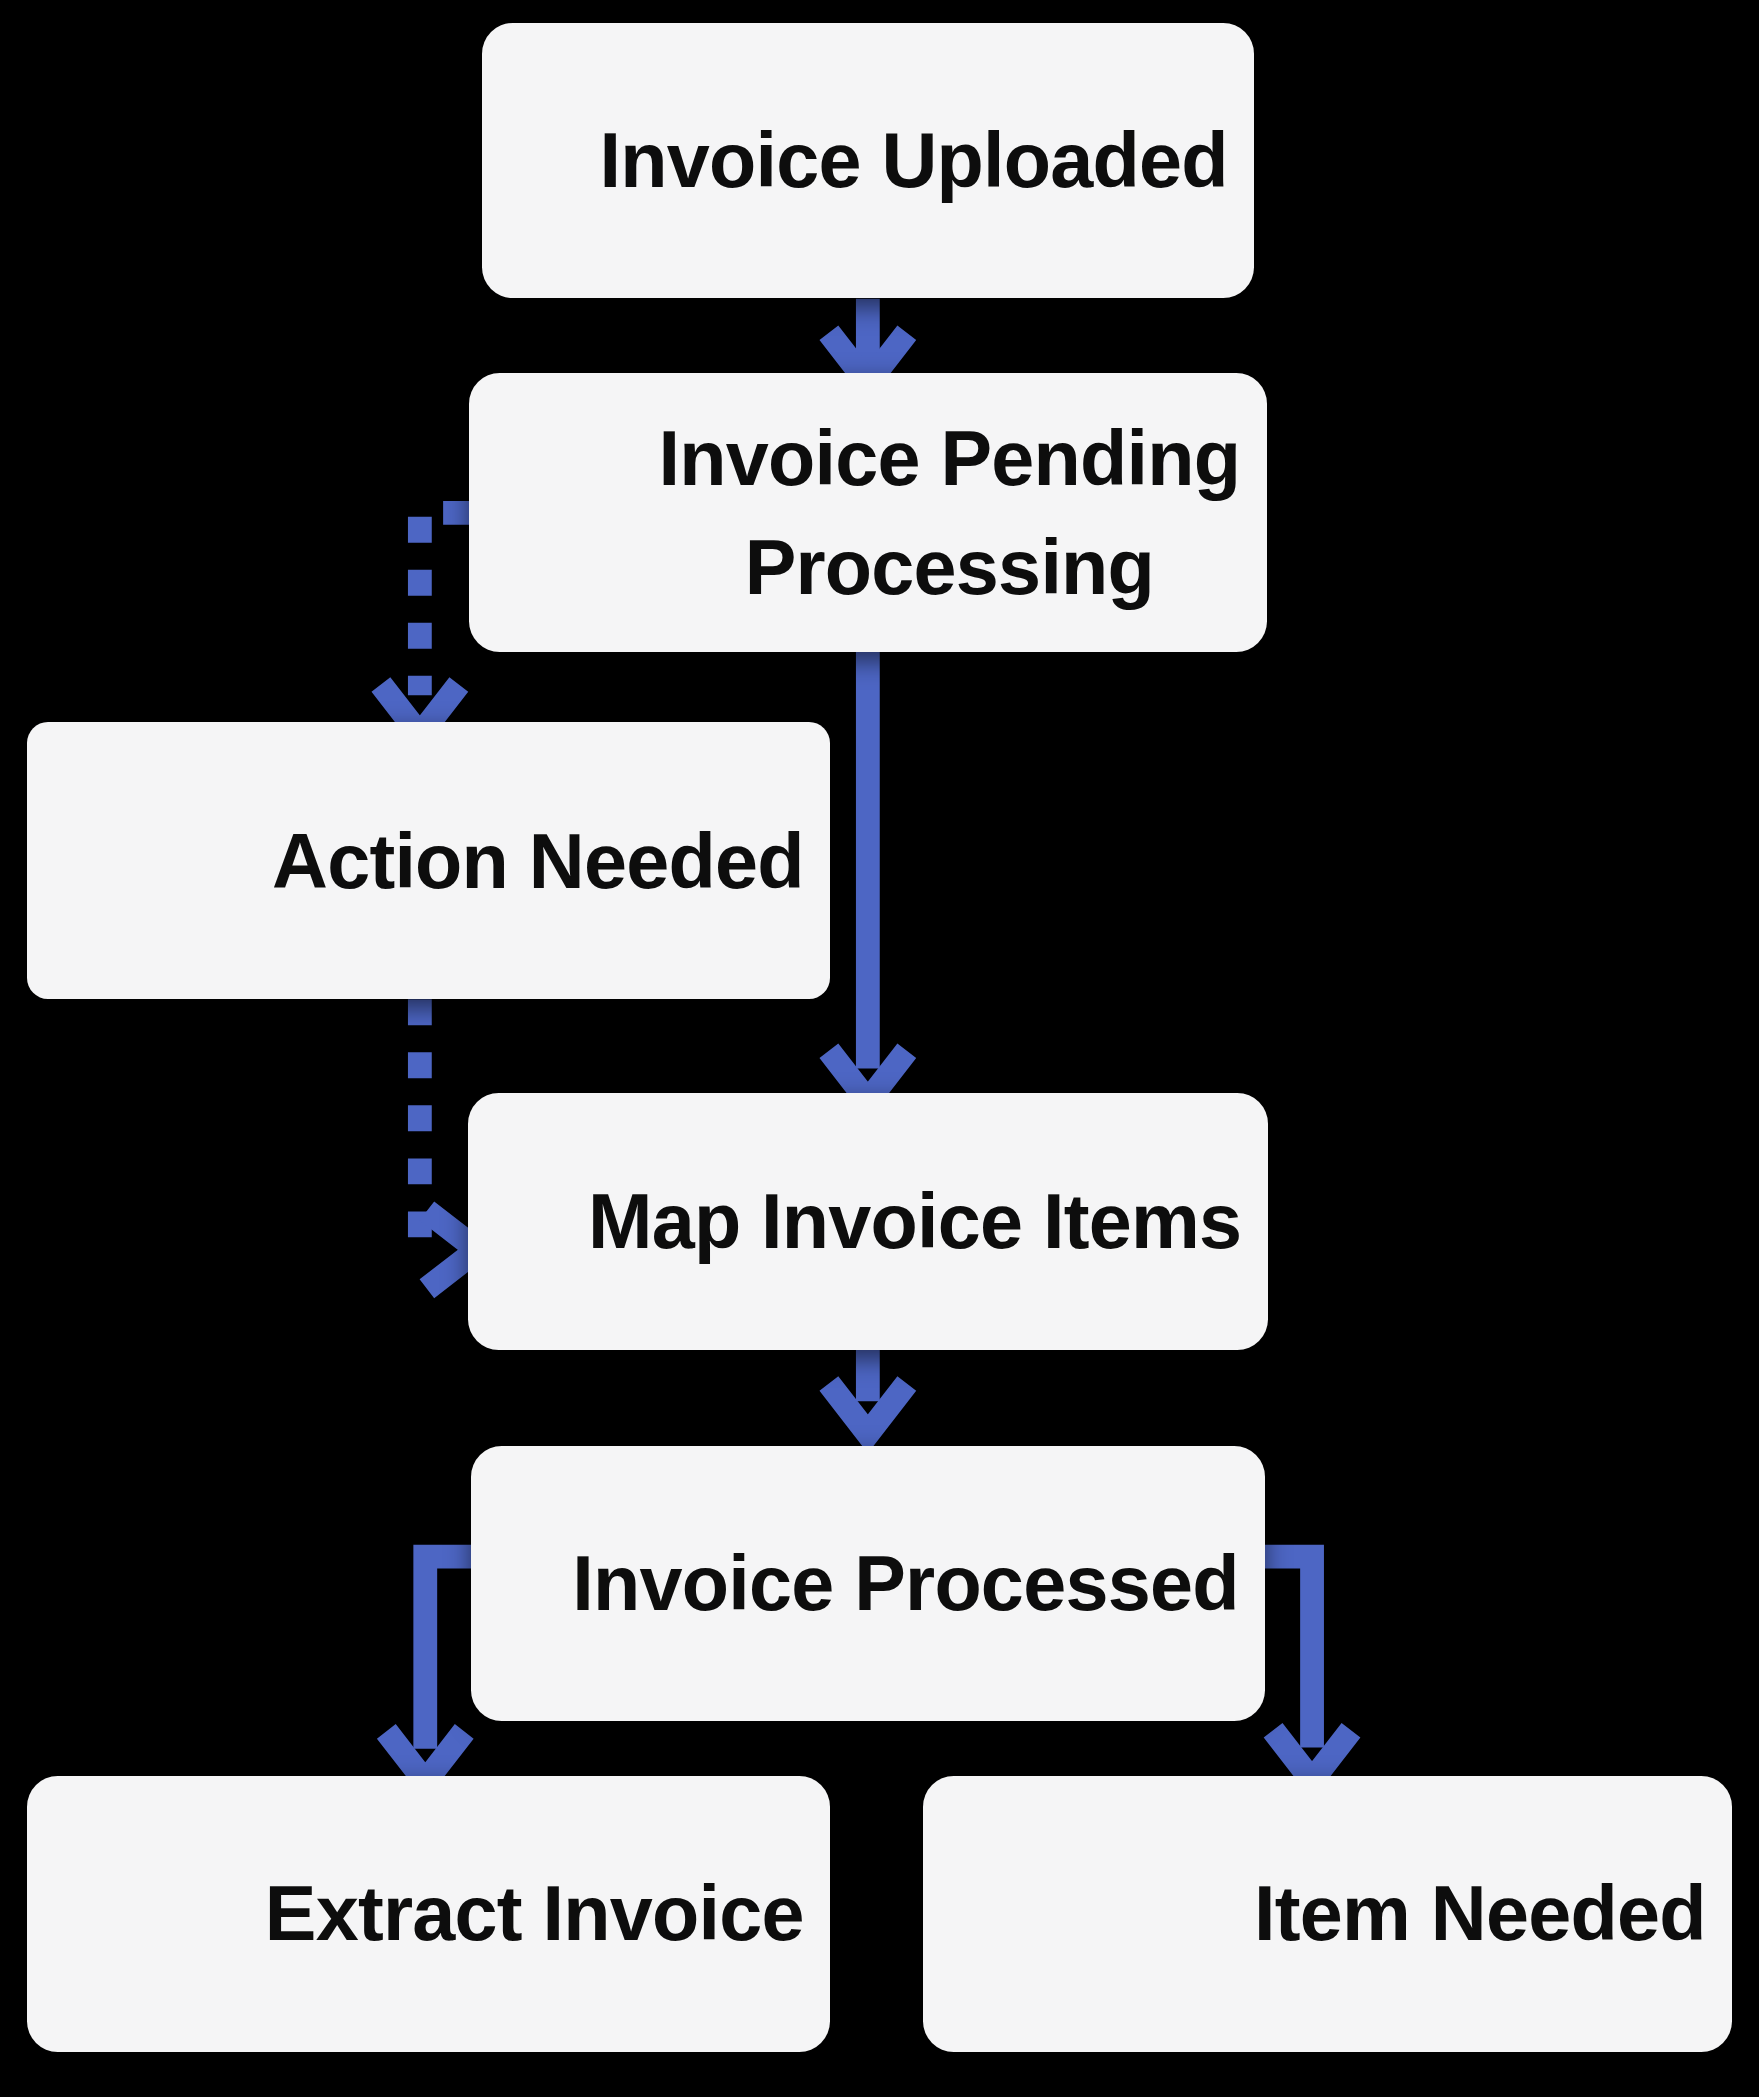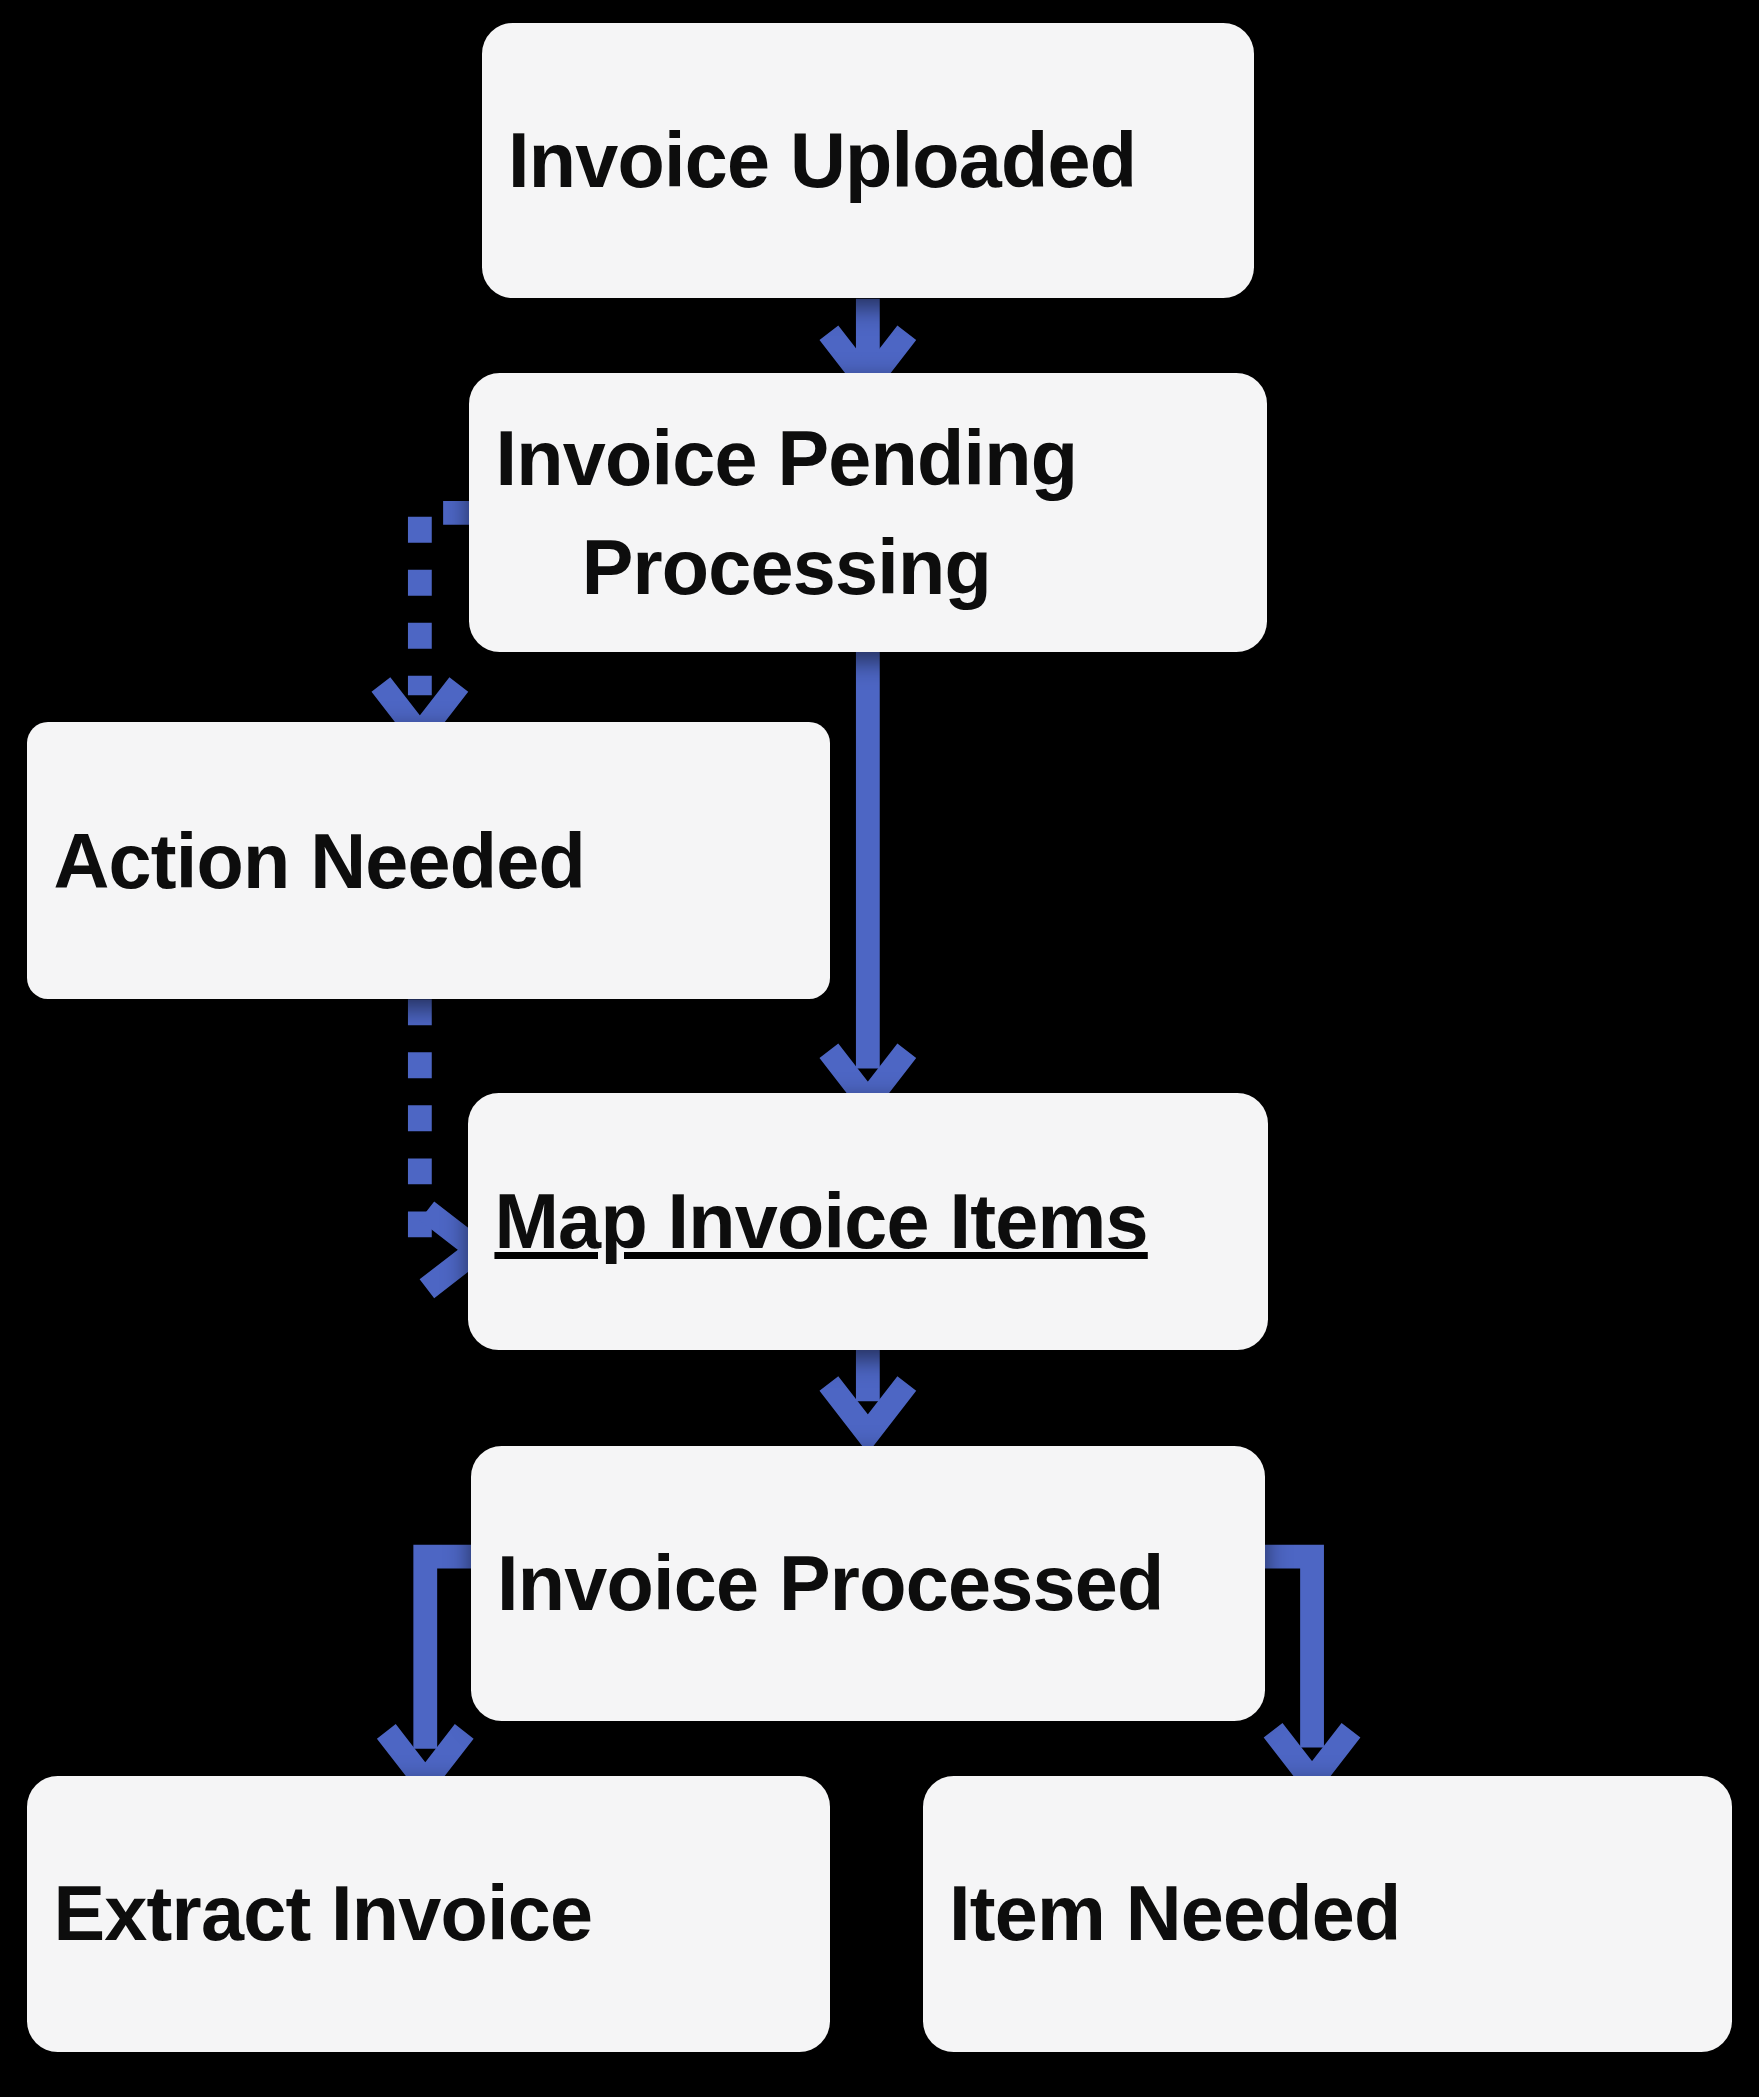--- a/index.html
+++ b/index.html
@@ -36,39 +36,39 @@
   svg.edges path.dash {
     stroke-dasharray: 48 50;
   }
   .box {
     position: absolute;
     background: #f5f5f6;
     border-radius: 1.75cqw;
     box-shadow: 0 0.5cqw 1.4cqw rgba(0,0,0,0.55);
     display: flex;
     align-items: center;
-    justify-content: flex-start;
+    justify-content: flex-end;
     text-align: center;
     padding: 12px 1.5cqw;
     box-sizing: border-box;
   }
   .box span {
     font-size: 4.4vw;
     font-size: 4.4cqw;
     font-weight: 700;
     line-height: 1.4;
     color: #0d0d0d;
     letter-spacing: -0.01em;
     white-space: pre-line;
   }
   
   #n0 { left: 27.38%; top: 1.11%;  width: 43.92%; height: 13.08%; }
   #n1 { left: 26.67%; top: 17.80%; width: 45.34%; height: 13.29%; }
   #n2 { left: 1.54%;  top: 34.44%; width: 45.65%; height: 13.21%; border-radius: 21px; }
-  #n3 { left: 26.61%; top: 52.12%; width: 45.46%; height: 12.26%; text-decoration: underline; }
+  #n3 { left: 26.61%; top: 52.12%; width: 45.46%; height: 12.26%; }
   #n4 { left: 26.76%; top: 67.98%; width: 45.16%; height: 13.11%; margin-top: 20px; }
   #n5 { left: 1.54%;  top: 84.67%; width: 45.65%; height: 13.16%; }
   #n6 { left: 52.45%; top: 84.67%; width: 46.02%; height: 13.16%; }
 </style>
 </head>
 <body>
 
 <div class="stage">
 
   <svg class="edges" viewBox="0 0 3251 3876" aria-hidden="true">

